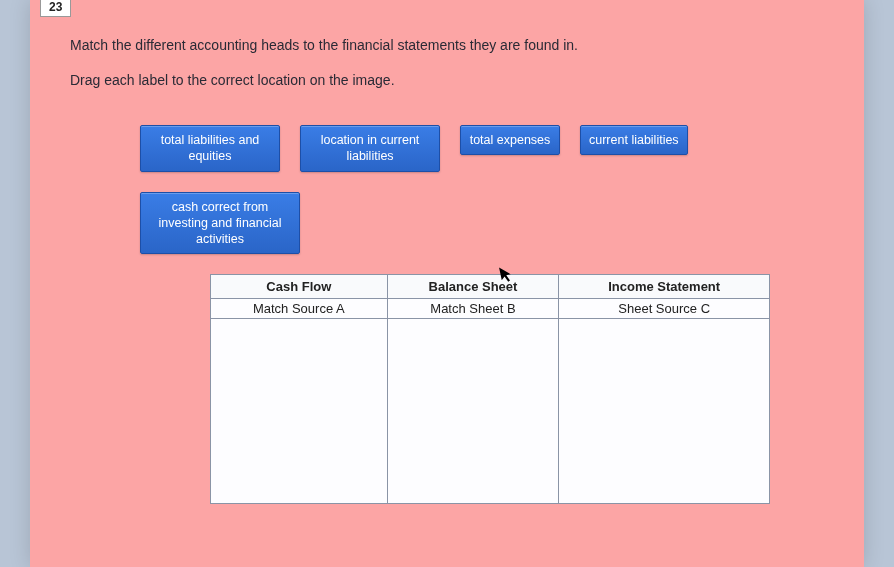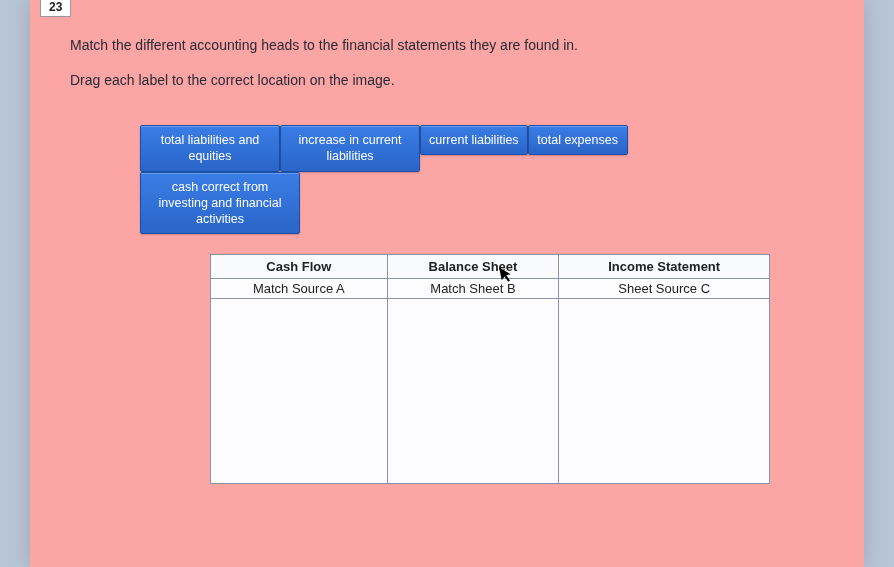--- a/index.html
+++ b/index.html
@@ -35,21 +35,21 @@
       padding: 35px 40px 10px 40px;
       font-size: 14px;
       color: #2a2a35;
       line-height: 1.5;
     }
     .instructions p { margin-bottom: 14px; }
     .drag-pool {
       padding: 10px 30px 10px 110px;
       display: flex;
       flex-wrap: wrap;
-      gap: 0;
+      gap: 20px;
       align-items: flex-start;
       max-width: 760px;
     }
     .drag-label {
       background: #2e6fd8;
       background: linear-gradient(#3a7de6, #2a65c8);
       color: #fff;
       font-size: 12.5px;
       text-align: center;
       padding: 6px 8px;
@@ -110,23 +110,23 @@
     <span>23</span>
   </div>
 
   <div class="instructions">
     <p>Match the different accounting heads to the financial statements they are found in.</p>
     <p>Drag each label to the correct location on the image.</p>
   </div>
 
   <div class="drag-pool">
     <div class="drag-label">total liabilities and equities</div>
-    <div class="drag-label">increase in current liabilities</div>
+    <div class="drag-label">location in current liabilities</div>
+    <div class="drag-label">total expenses</div>
     <div class="drag-label">current liabilities</div>
-    <div class="drag-label">total expenses</div>
     <div class="drag-label" style="max-width:160px">cash correct from investing and financial activities</div>
   </div>
 
   <div class="table-wrap">
     <table class="drop-table">
       <tbody>
           <tr>
         <th>Cash Flow</th>
         <th>Balance Sheet</th>
         <th>Income Statement</th>

